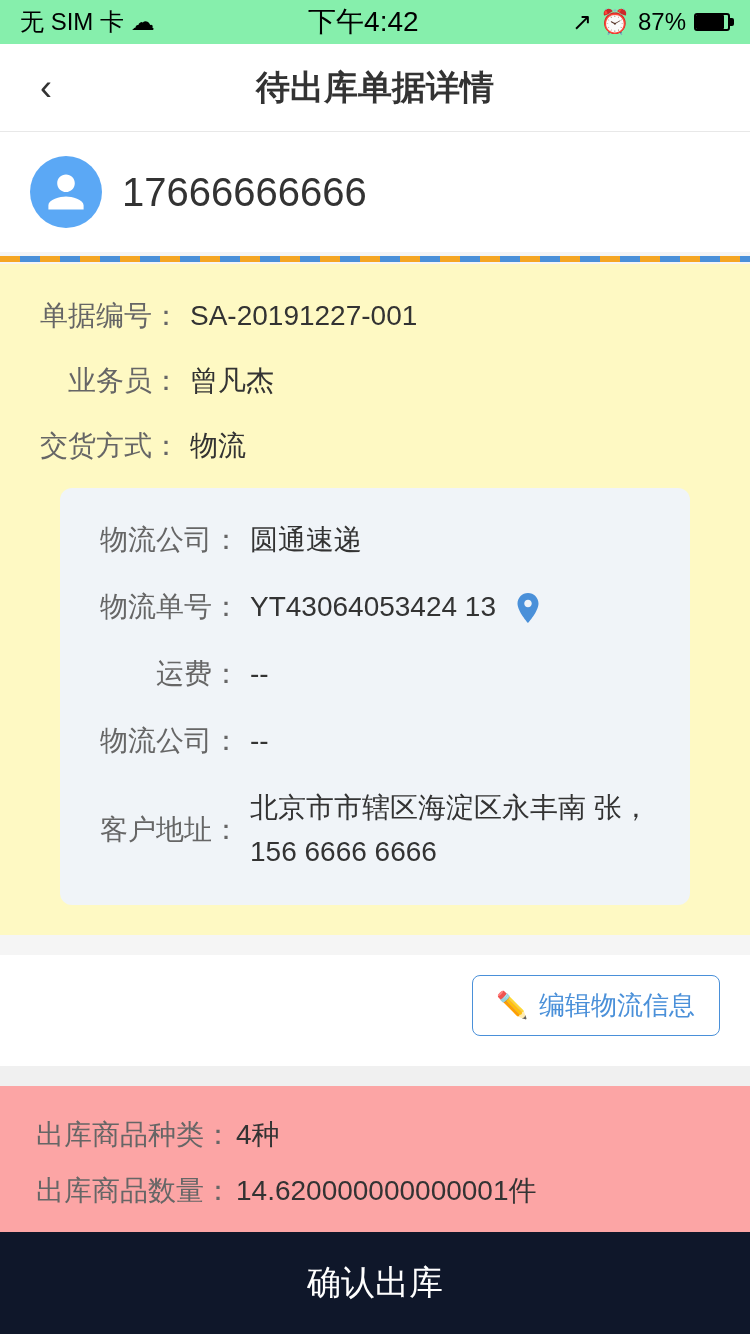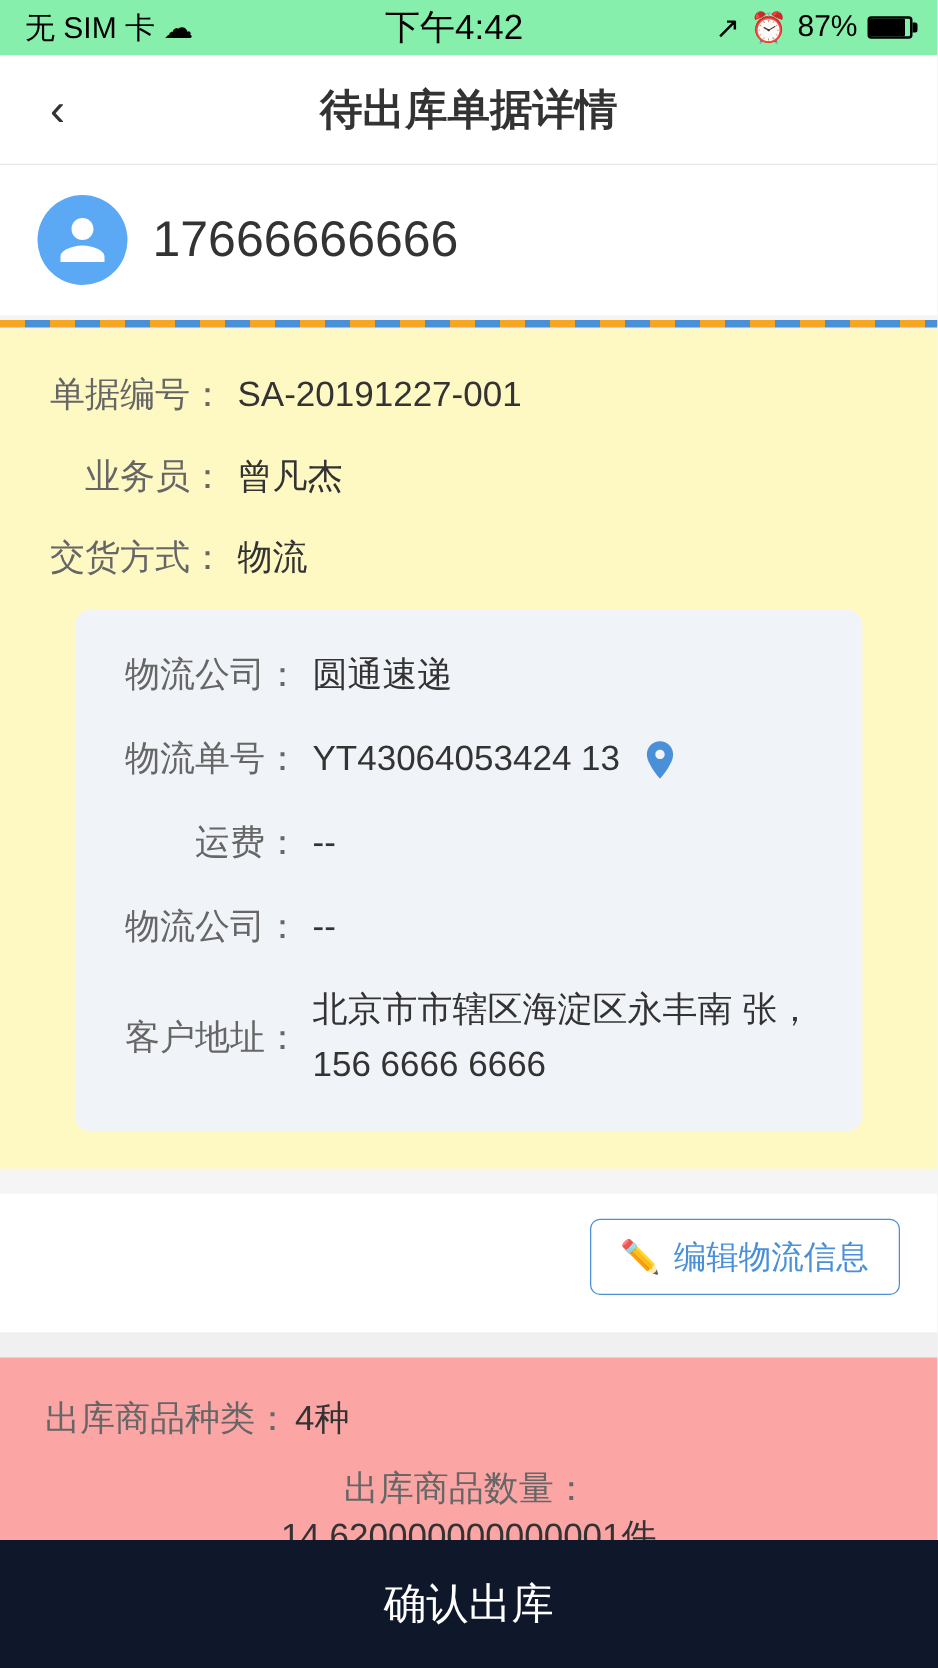--- a/index.html
+++ b/index.html
@@ -197,21 +197,21 @@
       background: #fca5a5;
       padding: 30px 36px;
       margin-bottom: 0;
     }
     .summary-row {
       display: flex;
       align-items: center;
       margin-bottom: 18px;
       font-size: 28px;
     }
-    .summary-row:last-child { margin-bottom: 0; flex-direction: column; }
+    .summary-row:last-child { margin-bottom: 0; }
     .summary-label {
       color: #666;
       min-width: 200px;
     }
     .summary-value {
       color: #333;
     }
 
     
     .btn-row2 {

